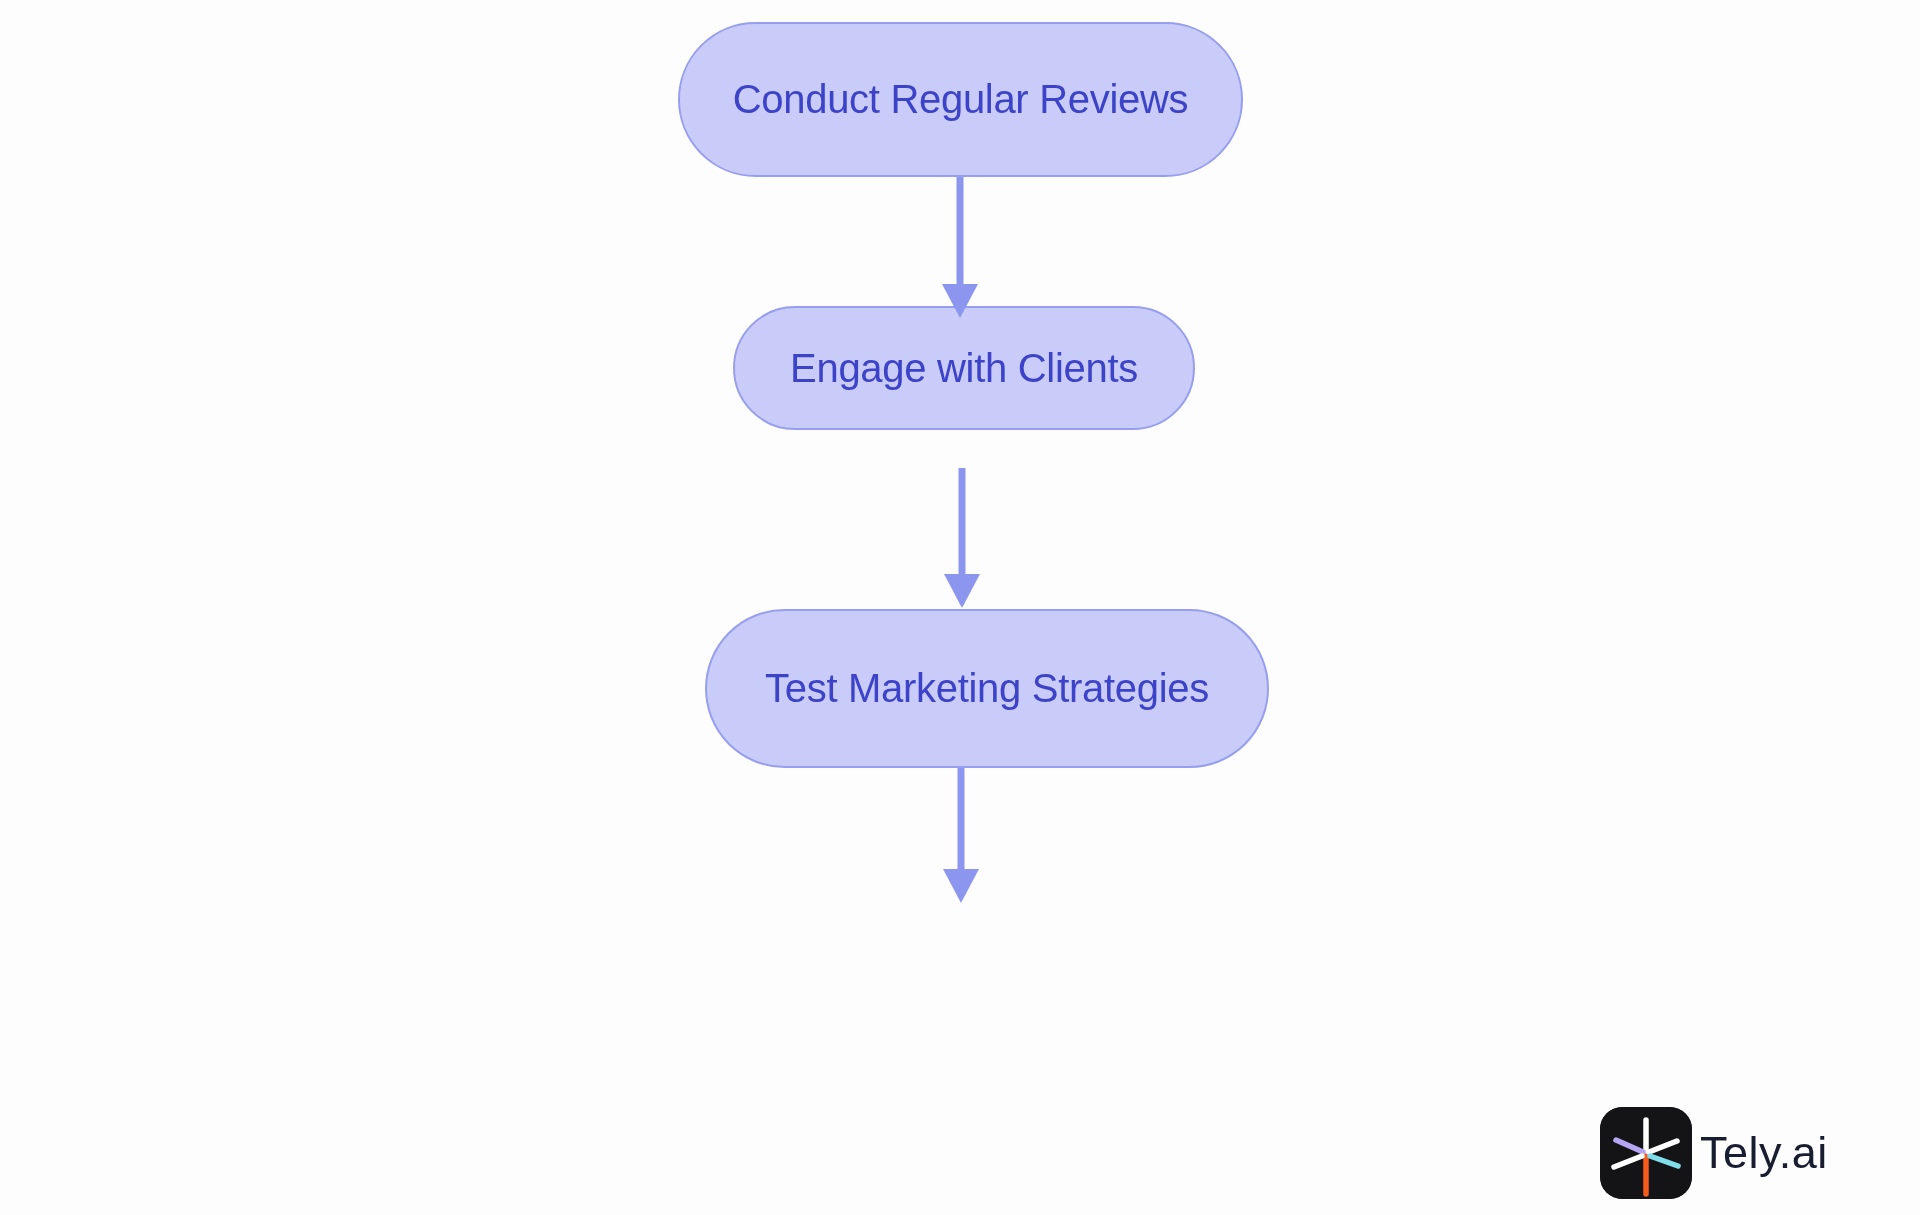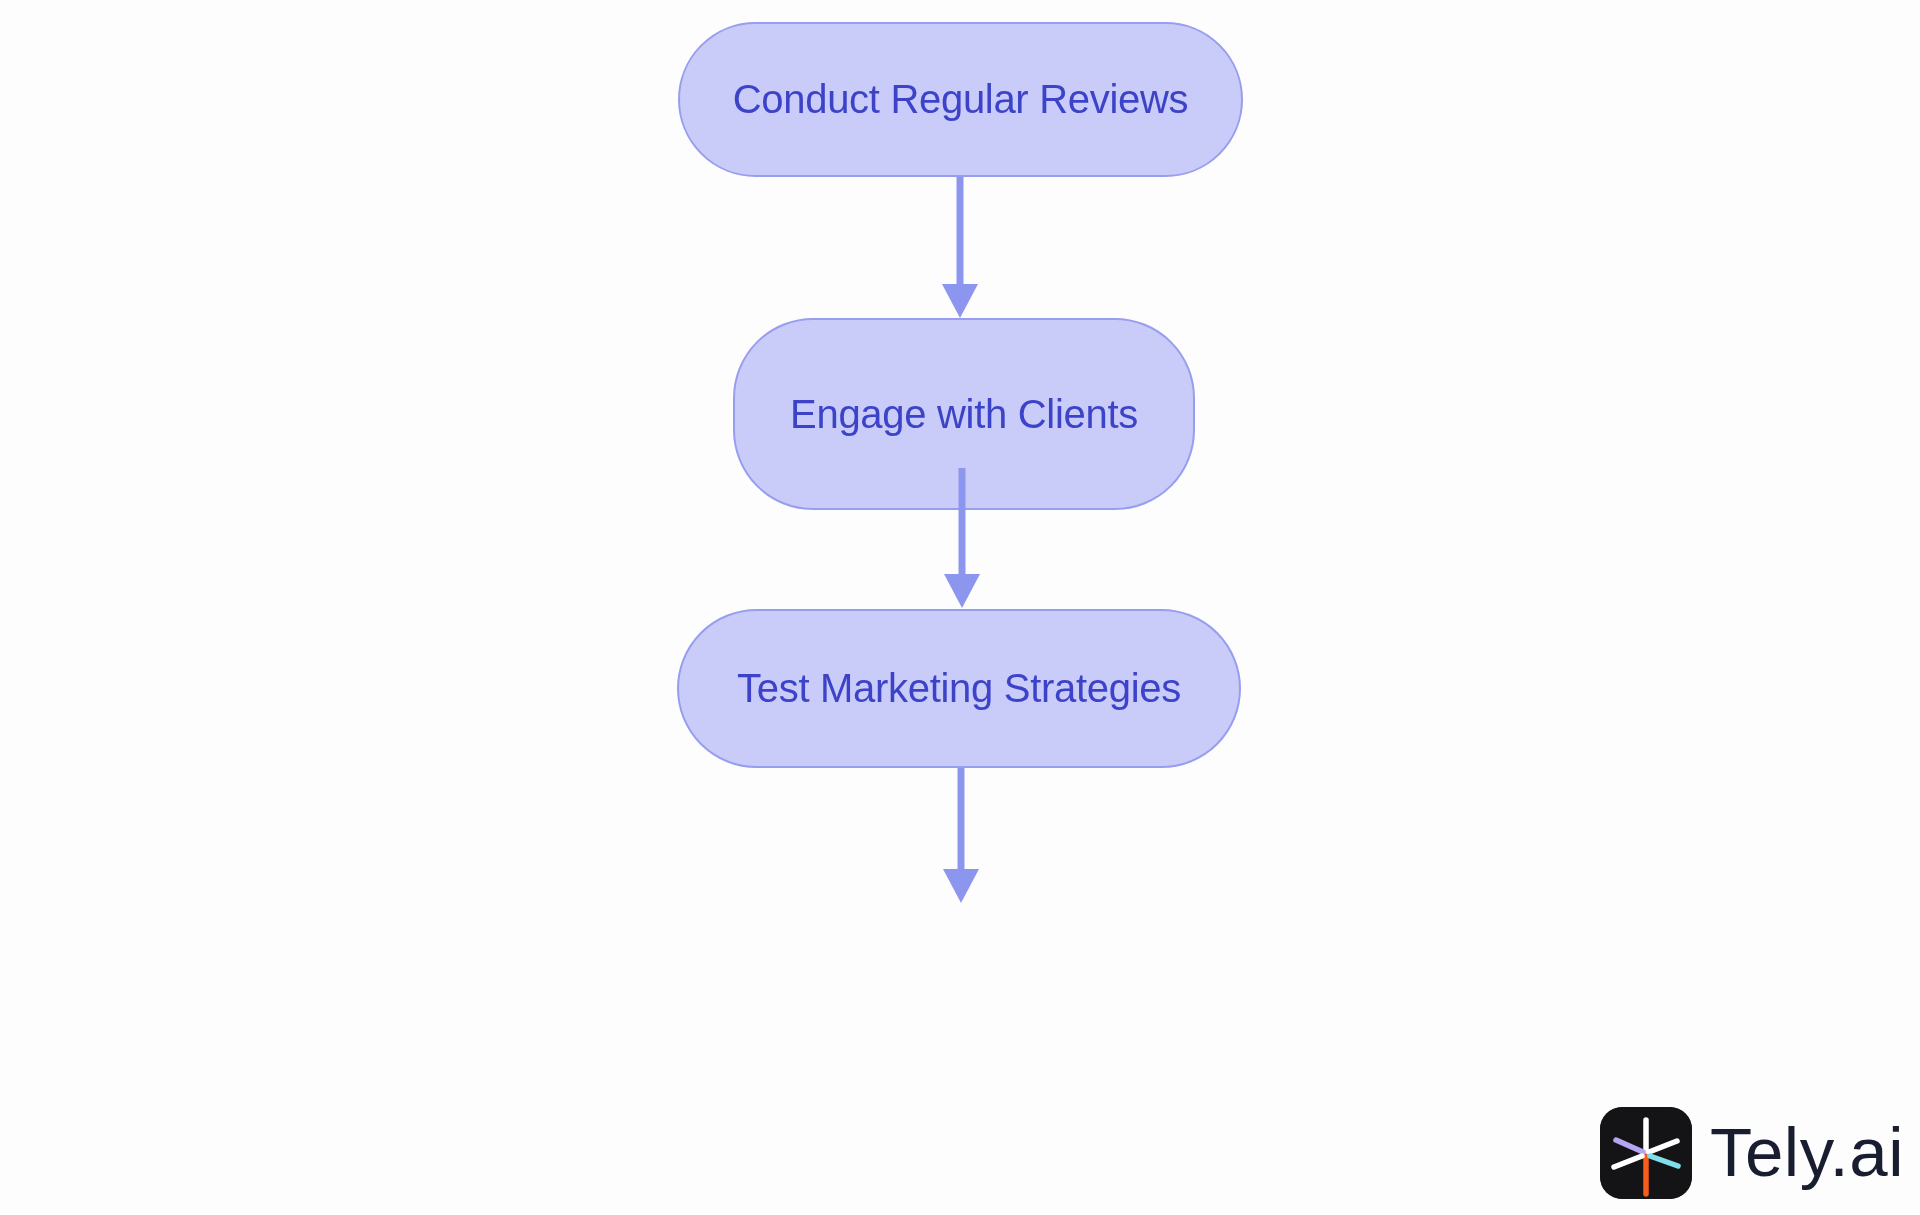--- a/index.html
+++ b/index.html
@@ -26,22 +26,22 @@
     display: flex;
     align-items: center;
     justify-content: center;
     color: #3d43c9;
     font-size: 40px;
     letter-spacing: -0.3px;
     white-space: nowrap;
     text-align: left;
   }
   .n1 { left: 678px; top: 22px;  width: 565px; height: 155px; }
-  .n2 { left: 733px; top: 318px; width: 462px; height: 192px; }
-  .n3 { left: 677px; top: 609px; width: 564px; height: 159px; }
+  .n2 { left: 733px; top: 306px; width: 462px; height: 124px; }
+  .n3 { left: 705px; top: 609px; width: 564px; height: 159px; }
   .n4 { left: 691px; top: 903px; width: 541px; height: 154px; }
 
   
   .flow-arrow { position: absolute; display: block; }
   .flow-arrow line    { stroke: #8d96ee; stroke-width: 7; }
   .flow-arrow polygon { fill: #8d96ee; }
 
   
   .brand {
     position: absolute;
@@ -51,23 +51,23 @@
     align-items: center;
   }
   .brand-icon {
     width: 92px;
     height: 92px;
     background: #141417;
     border-radius: 22px;
     flex: 0 0 auto;
   }
   .brand-text {
-    margin-left: 18px;
+    margin-left: 8px;
     color: #181d30;
-    font-size: 69px;
+    font-size: 45px;
     font-weight: 500;
     letter-spacing: 0.5px;
     line-height: 92px;
   }
 </style>
 </head>
 <body>
 
 <div class="canvas">
 

